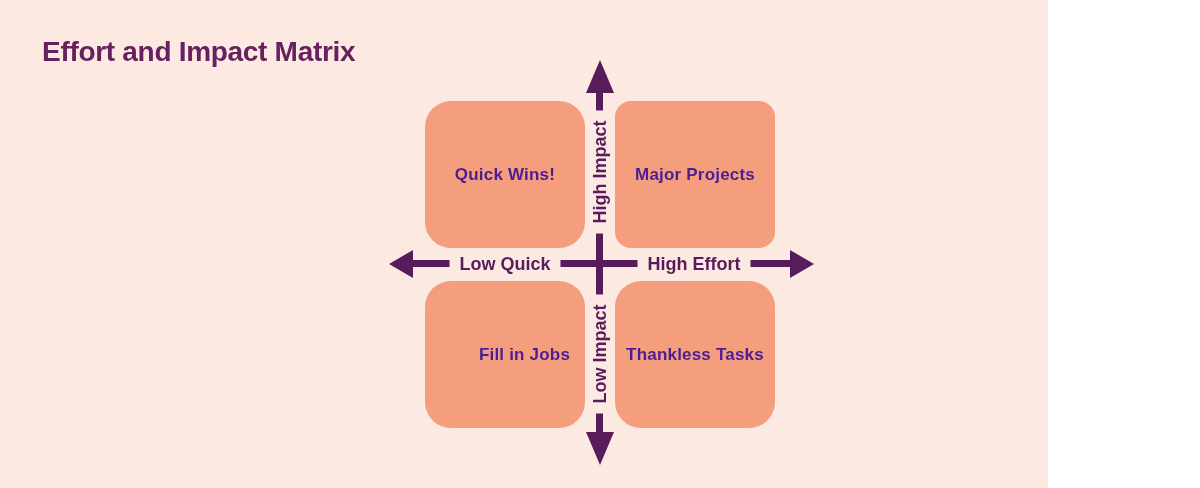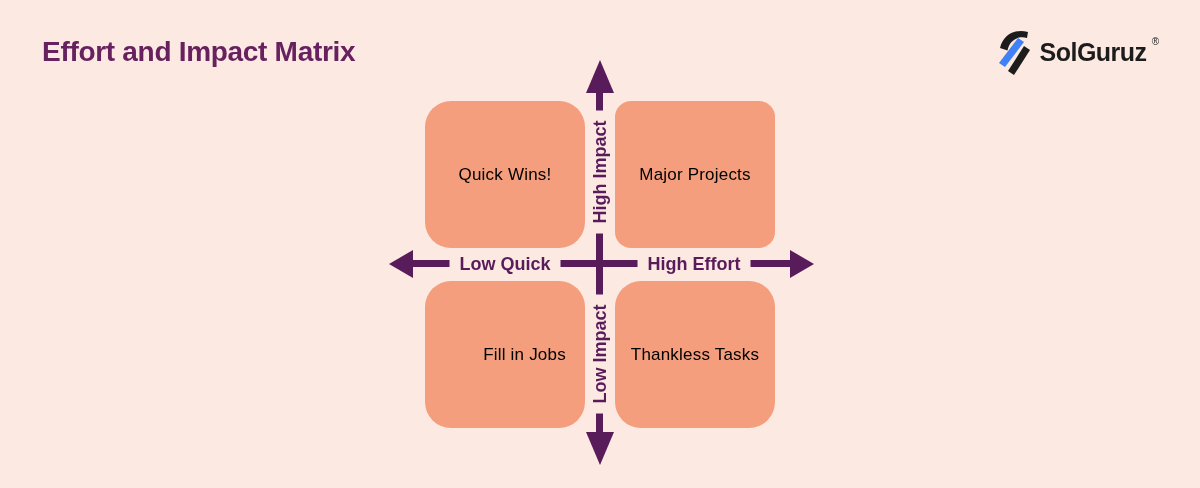--- a/index.html
+++ b/index.html
@@ -1,21 +1,21 @@
 <!DOCTYPE html>
 <html><head>
 <meta charset="utf-8">
 <style>
   * { box-sizing: border-box; }
   html, body { margin: 0; padding: 0; }
   body { font-family: "Liberation Sans", sans-serif; }
 
   .canvas {
     position: relative;
-    width: 1200px;
+    width: 1048px;
     height: 488px;
     background: #fce9e2;
     overflow: hidden;
   }
 
   
   .page-title {
     position: absolute;
     left: 42px;
     top: 36px;
@@ -53,23 +53,23 @@
     position: absolute;
     width: 160px;
     height: 147px;
     background: #f49e7d;
     border-radius: 26px;
     display: flex;
     align-items: center;
     justify-content: center;
   }
   .quadrant .q-label {
-    color: #000000;
+    color: #4c1d95;
     font-size: 17px;
-    font-weight: 400;
+    font-weight: 700;
     letter-spacing: 0.2px;
     white-space: nowrap;
   }
   .q-top-left     { left: 425px; top: 101px; }
   .q-top-right    { left: 615px; top: 101px; border-radius: 16px; }
   .q-bottom-left  { left: 425px; top: 281px; padding-left: 39px; }
   .q-bottom-right { left: 615px; top: 281px; }
 
   
   .v-line {
@@ -132,31 +132,20 @@
   .lbl-high-impact { left: 600px; top: 172px; }
   .lbl-low-impact  { left: 600px; top: 354px; }
 </style>
 </head>
 <body>
 
 <div class="canvas">
 
   <h1 class="page-title">Effort and Impact Matrix</h1>
 
-  <div class="logo">
-    <span style="display:inline-flex;">
-      <svg width="38" height="46" viewBox="0 0 38 46" aria-hidden="true">
-        <path fill="#1c1c1c" d="M31 3 C 18 -1 6 6 3 19 L 10.5 21.5 C 12.5 11.5 20.5 6.5 30 9 Z"></path>
-        <polygon fill="#4181f6" points="21,9 27,13 8,38 2,34"></polygon>
-        <polygon fill="#1c1c1c" points="27,17 33,21 17,46 11,42"></polygon>
-      </svg>
-    </span>
-    <span class="brand">SolGuruz</span>
-    <span class="reg">®</span>
-  </div>
 
   <div>
 
     <div class="quadrant q-top-left">
       <span class="q-label">Quick Wins!</span>
     </div>
     <div class="quadrant q-top-right">
       <span class="q-label">Major Projects</span>
     </div>
     <div class="quadrant q-bottom-left">

